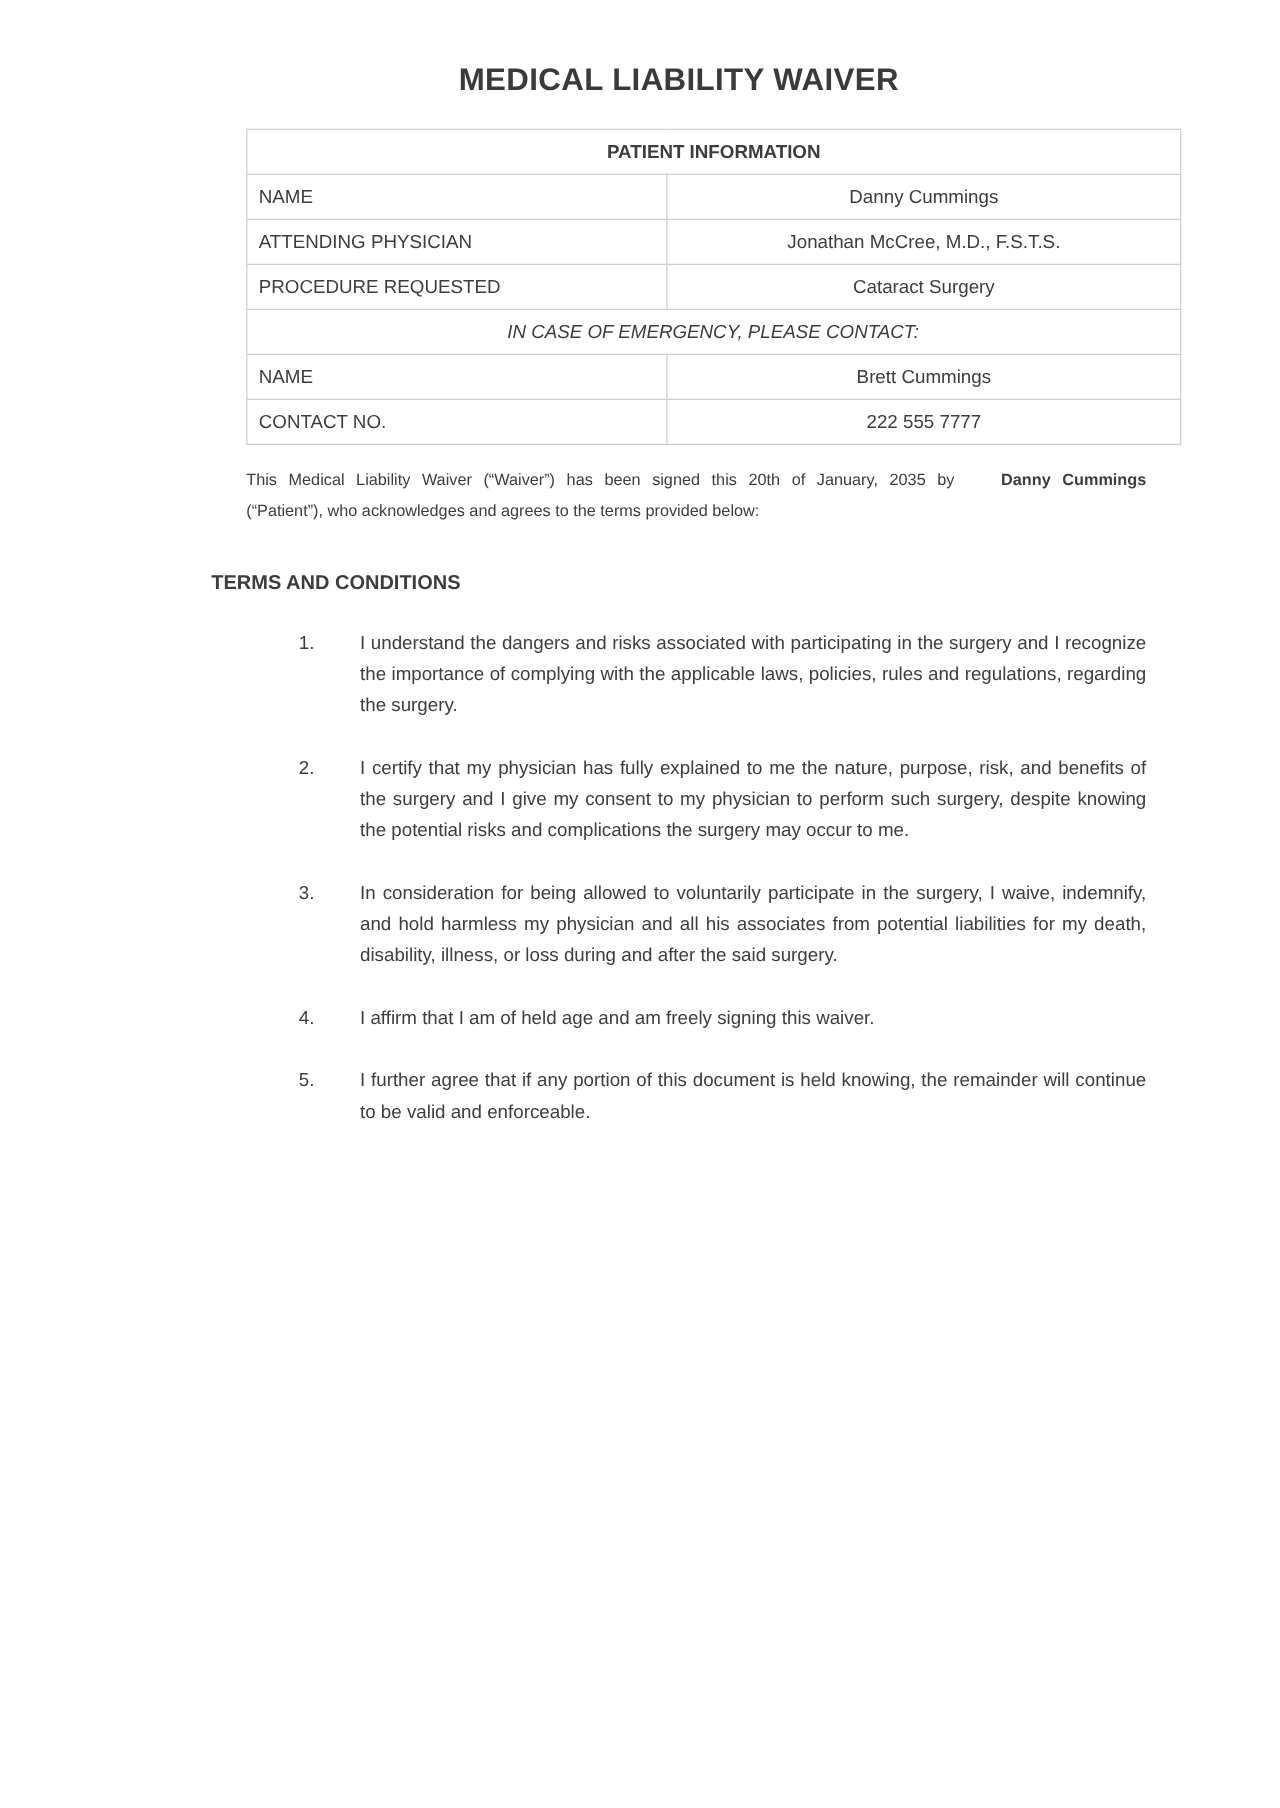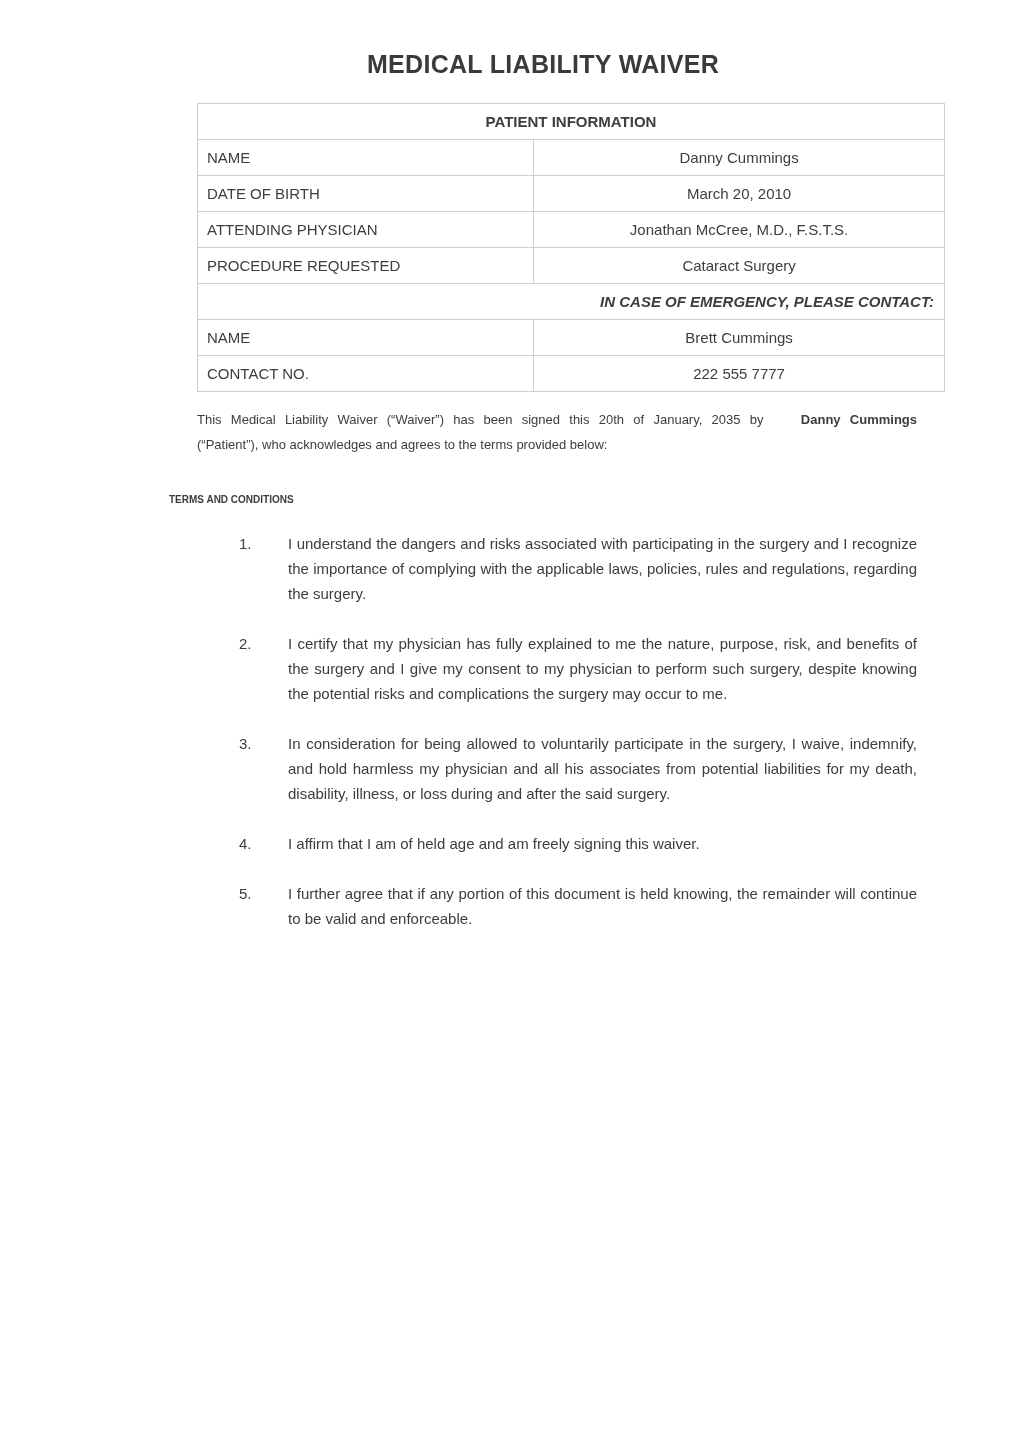--- a/index.html
+++ b/index.html
@@ -46,34 +46,34 @@
     font-weight: 400;
     text-align: left;
     padding-left: 9px;
   }
   .info-table td.cell-value {
     text-align: center;
     font-weight: 400;
   }
   .info-table td.emergency-note {
     font-style: italic;
-    font-weight: 700;
-    text-align: right;
+    font-weight: 400;
+    text-align: center;
     padding-left: 9px;
   }
   .intro {
     margin: 15px 0 0 0;
     font-size: 13px;
     line-height: 25px;
     text-align: justify;
   }
   .intro strong { font-weight: 700; }
   .terms-heading {
     margin: 37px 0 0 0;
-    font-size: 10px;
+    font-size: 16px;
     font-weight: 700;
     color: #3d3d3d;
   }
   ol.terms {
     list-style: none;
     margin: 26px 0 0 0;
     padding: 0 0 0 14px;
   }
   ol.terms li {
     display: flex;
@@ -98,24 +98,20 @@
   <h1 class="doc-title">MEDICAL LIABILITY WAIVER</h1>
 
   <table class="info-table">
     <tbody>
       <tr>
         <th class="table-header" colspan="2">PATIENT INFORMATION</th>
       </tr>
       <tr>
         <td class="cell-label">NAME</td>
         <td class="cell-value">Danny Cummings</td>
-      </tr>
-      <tr>
-        <td class="cell-label">DATE OF BIRTH</td>
-        <td class="cell-value">March 20, 2010</td>
       </tr>
       <tr>
         <td class="cell-label">ATTENDING PHYSICIAN</td>
         <td class="cell-value">Jonathan McCree, M.D., F.S.T.S.</td>
       </tr>
       <tr>
         <td class="cell-label">PROCEDURE REQUESTED</td>
         <td class="cell-value">Cataract Surgery</td>
       </tr>
       <tr>

